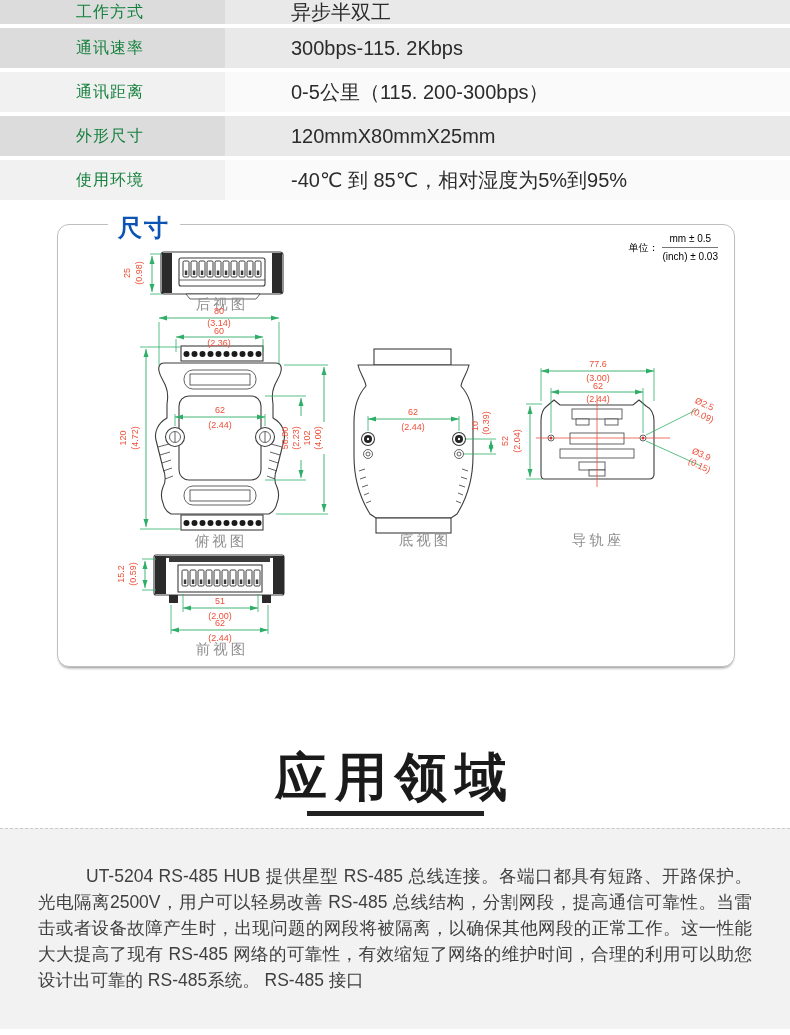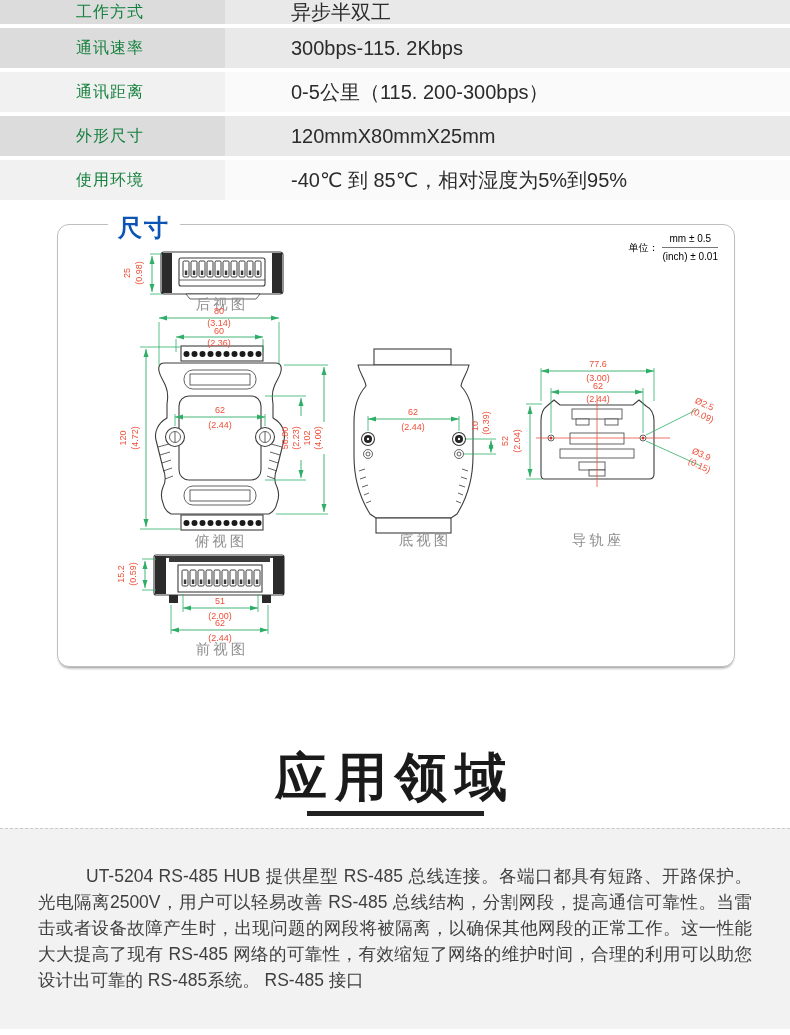--- a/index.html
+++ b/index.html
@@ -75,21 +75,21 @@
     <div class="scell val">-40℃ 到 85℃，相对湿度为5%到95%</div>
   </div>
 </div>
 
 <div class="dims-panel">
   <div class="dims-title">尺寸</div>
   <div class="unit-note">
     <span>单位：</span>
     <span class="unit-frac">
       <div class="top">mm ± 0.5</div>
-      <div class="bot">(inch) ± 0.01</div>
+      <div class="bot">(inch) ± 0.03</div>
     </span>
   </div>
 
   <svg class="dims-svg" width="676" height="441" viewBox="0 0 676 441">
     <defs>
       <marker id="ar" orient="auto-start-reverse" markerUnits="userSpaceOnUse" markerWidth="10" markerHeight="8" refX="8" refY="3">
         <path d="M0,0.5 L8,3 L0,5.5 Z" fill="#2fae68"></path>
       </marker>
       <g id="tooth">
         <rect x="0" y="0" width="6" height="16" rx="1.2" fill="#fff" stroke="#3c3c3c" stroke-width="1"></rect>

